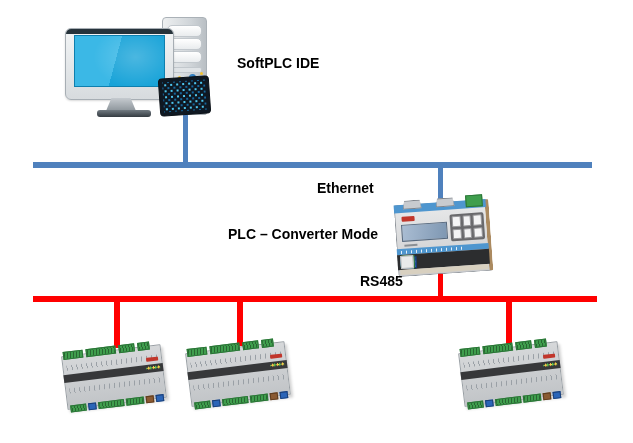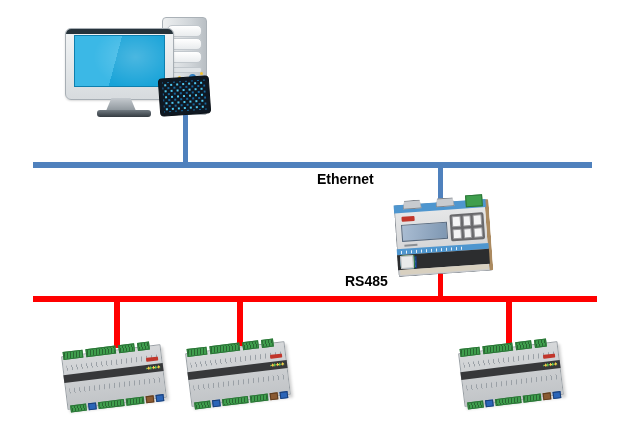--- a/index.html
+++ b/index.html
@@ -15,24 +15,24 @@
   #eth-drop-pc{left:183px;top:108px;width:5px;height:58px;}
   #eth-drop-plc{left:438px;top:167px;width:5px;height:40px;}
   #rs-bus{left:33px;top:296px;width:564px;height:6px;}
   #rs-drop-plc{left:438px;top:271px;width:5px;height:27px;}
   #rs-drop-m1{left:114px;top:301px;width:6px;height:47px;}
   #rs-drop-m2{left:237px;top:301px;width:6px;height:45px;}
   #rs-drop-m3{left:506px;top:301px;width:6px;height:46px;}
   
   .label{position:absolute;z-index:3;font-weight:bold;font-size:14px;color:var(--label_text,#000);white-space:nowrap;}
   #lbl-softplc{left:237px;top:55px;}
-  #lbl-ethernet{left:317px;top:171px;}
+  #lbl-ethernet{left:317px;top:180px;}
   #lbl-plcmode{left:228px;top:226px;}
   #lbl-modbus{left:140px;top:273px;}
-  #lbl-rs485{left:302px;top:273px;padding-left:43px;}
+  #lbl-rs485{left:317px;top:273px;padding-left:43px;}
   #lbl-iomoduly{left:330px;top:356px;}
   
   .device{position:absolute;z-index:2;}
   #pc{left:60px;top:14px;width:152px;height:106px;}
   #pc *{position:absolute;}
   .tower{left:102px;top:3px;width:43px;height:96px;background:linear-gradient(90deg,#eef0f1,#cfd4d8 65%,#b9bfc4);
     border:1px solid #aab1b7;border-radius:4px 4px 2px 2px;}
   .bay{left:4px;width:33px;height:10px;background:linear-gradient(#ffffff,#e9ecee);border:1px solid #c2c8cd;border-radius:5px;}
   .bay1{top:7px;}.bay2{top:20px;}.bay3{top:33px;}
   .slot{left:4px;top:49px;width:33px;height:4px;background:#dfe3e6;border:1px solid #c2c8cd;border-radius:2px;}
@@ -238,16 +238,18 @@
     <div class="iom-bottom">
       <i class="w16"></i>
       <i class="w8 cb"></i>
       <i class="w26"></i>
       <i class="w18"></i>
       <i class="w8 cbr"></i>
       <i class="w8 cb"></i>
     </div>
   </div>
 
+  <div class="label" id="lbl-softplc">SoftPLC IDE</div>
   <div class="label" id="lbl-ethernet">Ethernet</div>
+  <div class="label" id="lbl-plcmode">PLC – Converter Mode</div>
   <div class="label" id="lbl-rs485">RS485</div>
 
 </div>
 
 </body></html>

